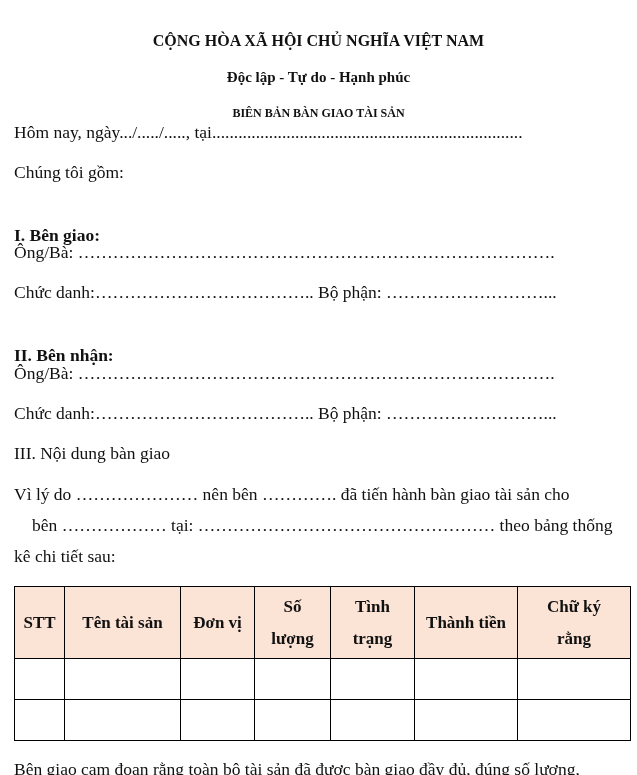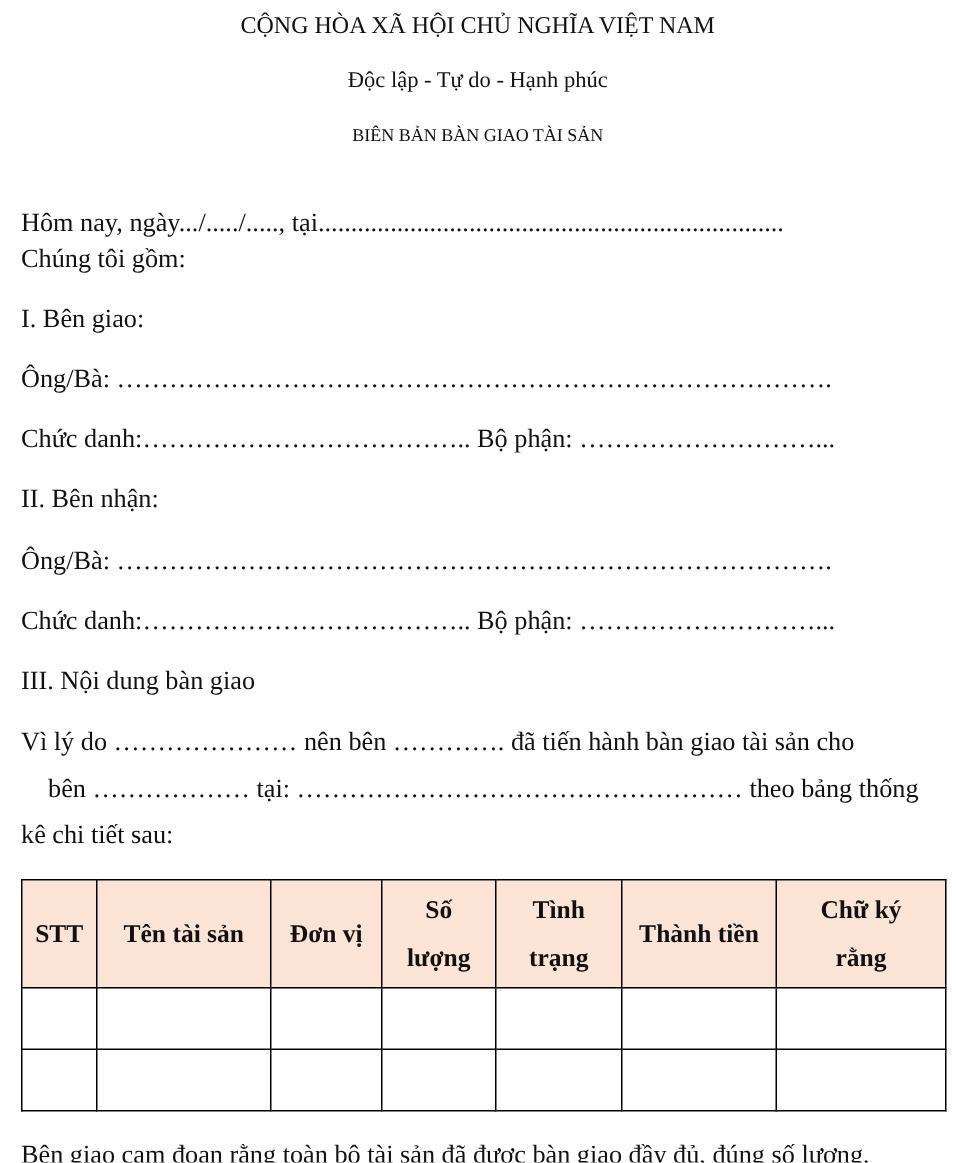--- a/index.html
+++ b/index.html
@@ -3,21 +3,21 @@
   <meta charset="utf-8">
   <style>
     html, body { margin: 0; padding: 0; background: #ffffff; }
     body {
       width: 637px; height: 775px; overflow: hidden; position: relative;
       font-family: "Liberation Serif", "DejaVu Serif", serif;
       color: #111111;
     }
     .line { position: absolute; white-space: nowrap; font-size: 17.5px; line-height: 20px; }
     .center { left: 0; width: 637px; text-align: center; }
-    .bold { font-weight: normal; }
+    .bold { font-weight: bold; margin-top: 23px; }
     .h1 { font-size: 16px; }
     .h2 { font-size: 15px; }
     .h3 { font-size: 12px; }
     table.assets {
       position: absolute; left: 14px; top: 586px;
       border-collapse: collapse; table-layout: fixed; width: 616px;
     }
     table.assets th, table.assets td {
       border: 1px solid #000000; padding: 0; text-align: center; vertical-align: middle;
     }
@@ -26,21 +26,21 @@
     }
     table.assets td { height: 40px; }
   </style>
 </head>
 <body>
 
 <div class="line center bold h1" style="top:8px;">CỘNG HÒA XÃ HỘI CHỦ NGHĨA VIỆT NAM</div>
 <div class="line center bold h2" style="top:44px;">Độc lập - Tự do - Hạnh phúc</div>
 <div class="line center bold h3" style="top:80px;">BIÊN BẢN BÀN GIAO TÀI SẢN</div>
 
-<div class="line" style="left:14px; top:122px;margin-top:16px;">Hôm nay, ngày.../...../....., tại.......................................................................</div>
+<div class="line" style="left:14px; top:122px;">Hôm nay, ngày.../...../....., tại.......................................................................</div>
 <div class="line" style="left:14px; top:162px;">Chúng tôi gồm:</div>
 
 <div class="line bold" style="left:14px; top:202px;">I. Bên giao:</div>
 <div class="line" style="left:14px; top:242px;">Ông/Bà: ……………………………………………………………………….</div>
 <div class="line" style="left:14px; top:282px;">Chức danh:……………………………….. Bộ phận: ………………………...</div>
 
 <div class="line bold" style="left:14px; top:322px;">II. Bên nhận:</div>
 <div class="line" style="left:14px; top:363px;">Ông/Bà: ……………………………………………………………………….</div>
 <div class="line" style="left:14px; top:403px;">Chức danh:……………………………….. Bộ phận: ………………………...</div>
 

